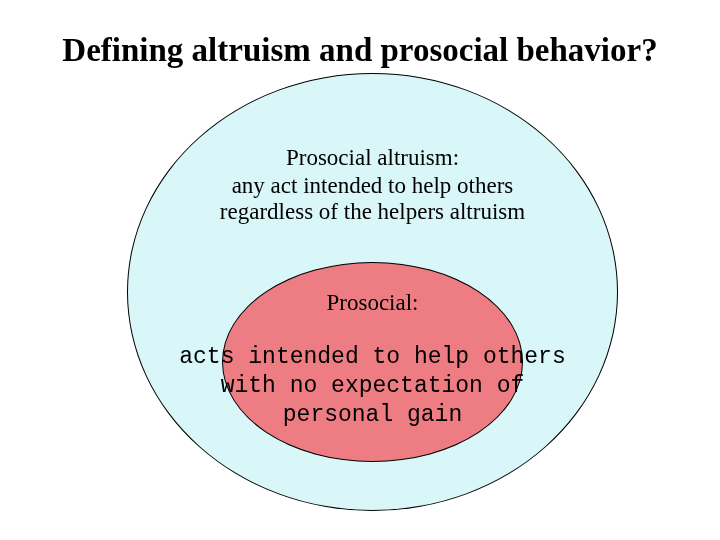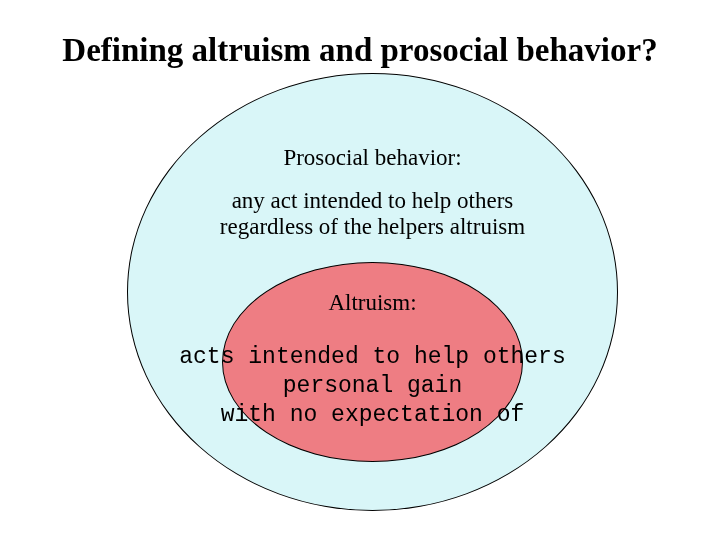--- a/index.html
+++ b/index.html
@@ -46,43 +46,43 @@
   }
   .txt {
     position: absolute;
     left: 127px;
     width: 491px;
     text-align: center;
     font-size: 23px;
     line-height: 26px;
   }
   .outer-heading { top: 145px; }
-  .outer-body    { top: 188px; }
+  .outer-body    { top: 173px; }
   .inner-heading { top: 290px; }
   .inner-body    { top: 343px; line-height: 29px; font-family: Liberation Mono, monospace; }
 </style>
 </head>
 <body style="background: rgb(255, 255, 255);">
 
 <div class="slide" style="background: rgb(255, 255, 255); color: rgb(0, 0, 0); padding-left: 16px;">
 
   <div class="slide-title">Defining altruism and prosocial behavior?</div>
 
   <div class="ellipse outer-ellipse" style="background: rgb(217, 246, 248); border-color: rgb(0, 0, 0);"></div>
 
   <div class="ellipse inner-ellipse" style="background: rgb(238, 125, 131); border-color: rgb(0, 0, 0);"></div>
 
-  <div class="txt outer-heading">Prosocial behavior:</div>
+  <div class="txt outer-heading">Prosocial altruism:</div>
 
   <div class="txt outer-body">
     <div>any act intended to help others</div>
     <div>regardless of the helpers altruism</div>
   </div>
 
-  <div class="txt inner-heading">Altruism:</div>
+  <div class="txt inner-heading">Prosocial:</div>
 
   <div class="txt inner-body">
     <div>acts intended to help others</div>
+    <div>with no expectation of</div>
     <div>personal gain</div>
-    <div>with no expectation of</div>
   </div>
 
 </div>
 
 </body></html>

